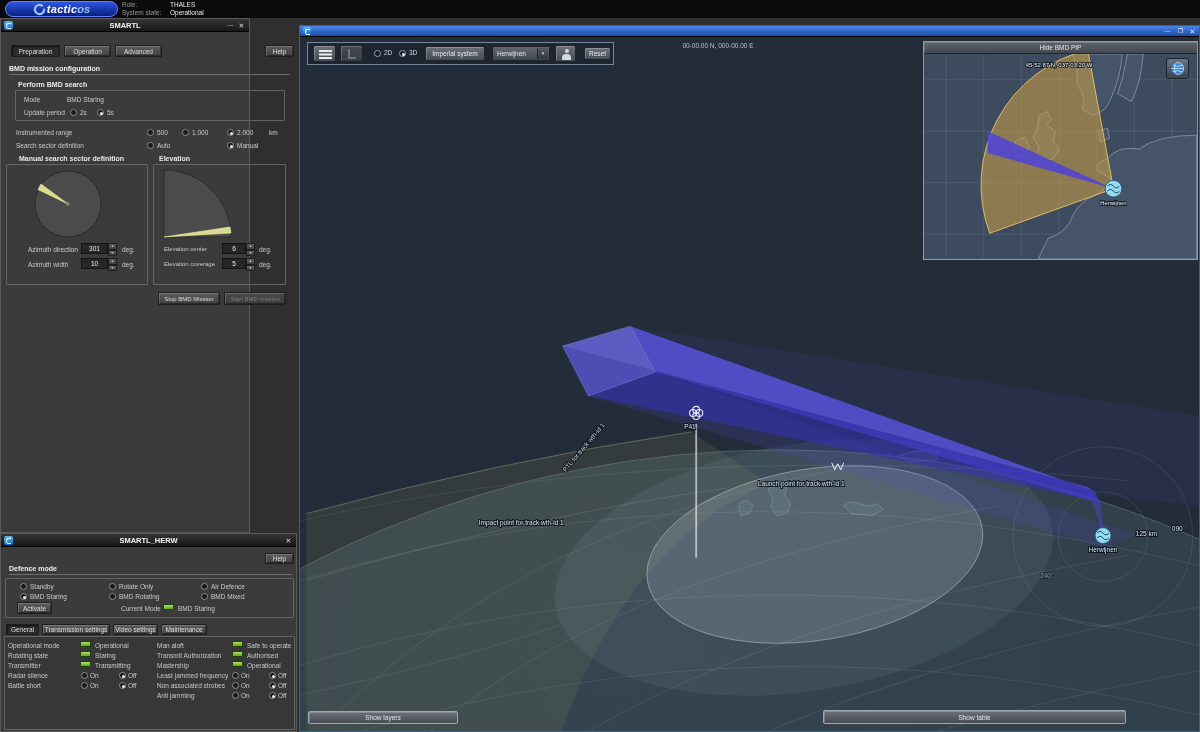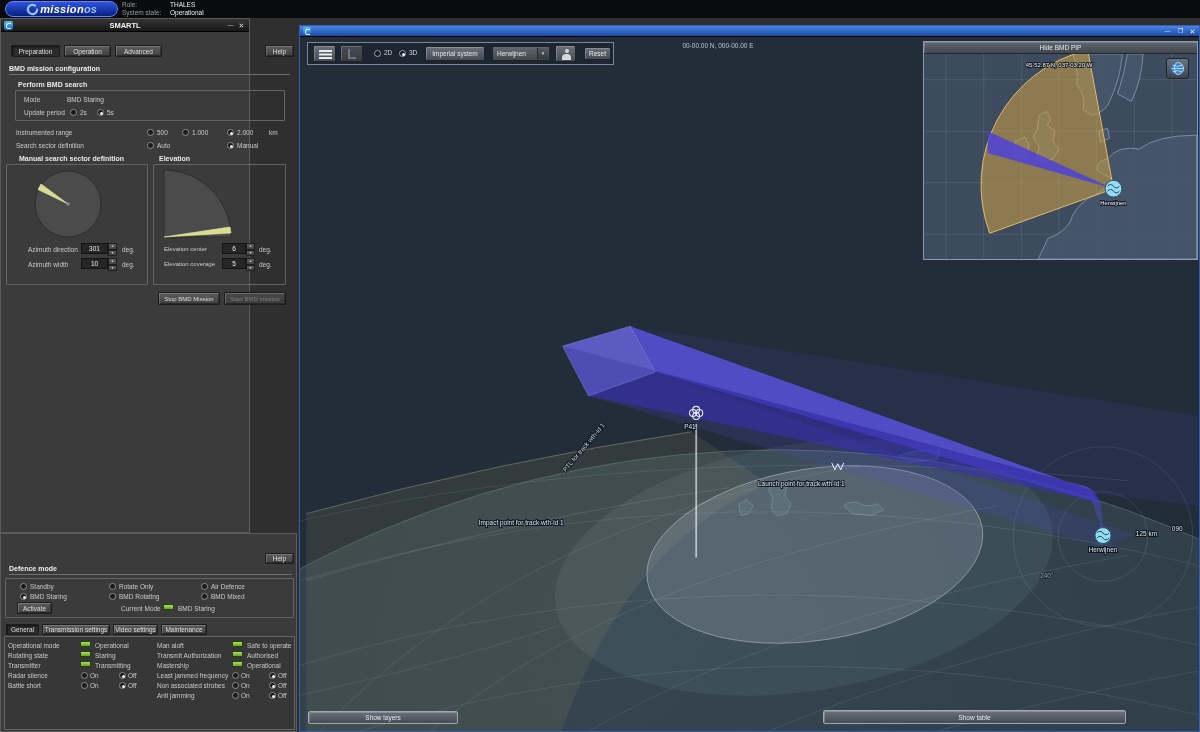--- a/index.html
+++ b/index.html
@@ -77,21 +77,21 @@
 </head>
 <body>
 
 <div id="screen">
 
   <div class="topbar">
     <div class="logo">
       <svg width="13" height="13" viewBox="0 0 14 14">
         <path d="M12 7a5 5 0 1 1-2.2-4.2" fill="none" stroke="#9cc2ff" stroke-width="2.4" stroke-linecap="round"></path>
       </svg>
-      <span class="lt1">mission</span>
+      <span class="lt1">tactic</span>
         <span class="lt2">os</span>
     </div>
     <div class="tmeta">
       <div><span class="k">Role:</span><span class="v">THALES</span></div>
       <div><span class="k">System state:</span><span class="v">Operational</span></div>
     </div>
   </div>
 
   <div class="win" style="left:0;top:18px;width:250px;height:515px">
     <div class="tbar">
@@ -174,20 +174,25 @@
         <span>▲</span>
         <span>▼</span>
       </div>
     <div class="lbl" style="left:258px;top:241px">deg.</div>
 
     <div class="qbtn" style="left:157px;top:273px;width:62px;height:13px;line-height:12px;font-size:6px">Stop BMD Mission</div>
     <div class="qbtn dis" style="left:223px;top:273px;width:62px;height:13px;line-height:12px;font-size:6px">Start BMD mission</div>
   </div>
 
   <div class="win" style="left:0;top:533px;width:297px;height:199px">
+    <div class="tbar">
+      <span class="wicon"></span>
+      <span class="ttext">SMARTL_HERW</span>
+      <span class="wbtn" style="right:2px;font-size:7px">✕</span>
+    </div>
     <div class="qbtn" style="left:264px;top:19px;width:29px;height:11px;line-height:10px">Help</div>
     <div class="sechdr" style="left:8px;top:31px;width:283px">Defence mode</div>
     <div class="gbox" style="left:4px;top:44px;width:289px;height:40px"></div>
 
     <span class="rd" style="left:19px;top:49px"></span>
     <div class="lbl" style="left:29px;top:48px">Standby</div>
     <span class="rd on" style="left:19px;top:59px"></span>
     <div class="lbl" style="left:29px;top:58px">BMD Staring</div>
     <span class="rd" style="left:108px;top:49px"></span>
     <div class="lbl" style="left:118px;top:48px">Rotate Only</div>

